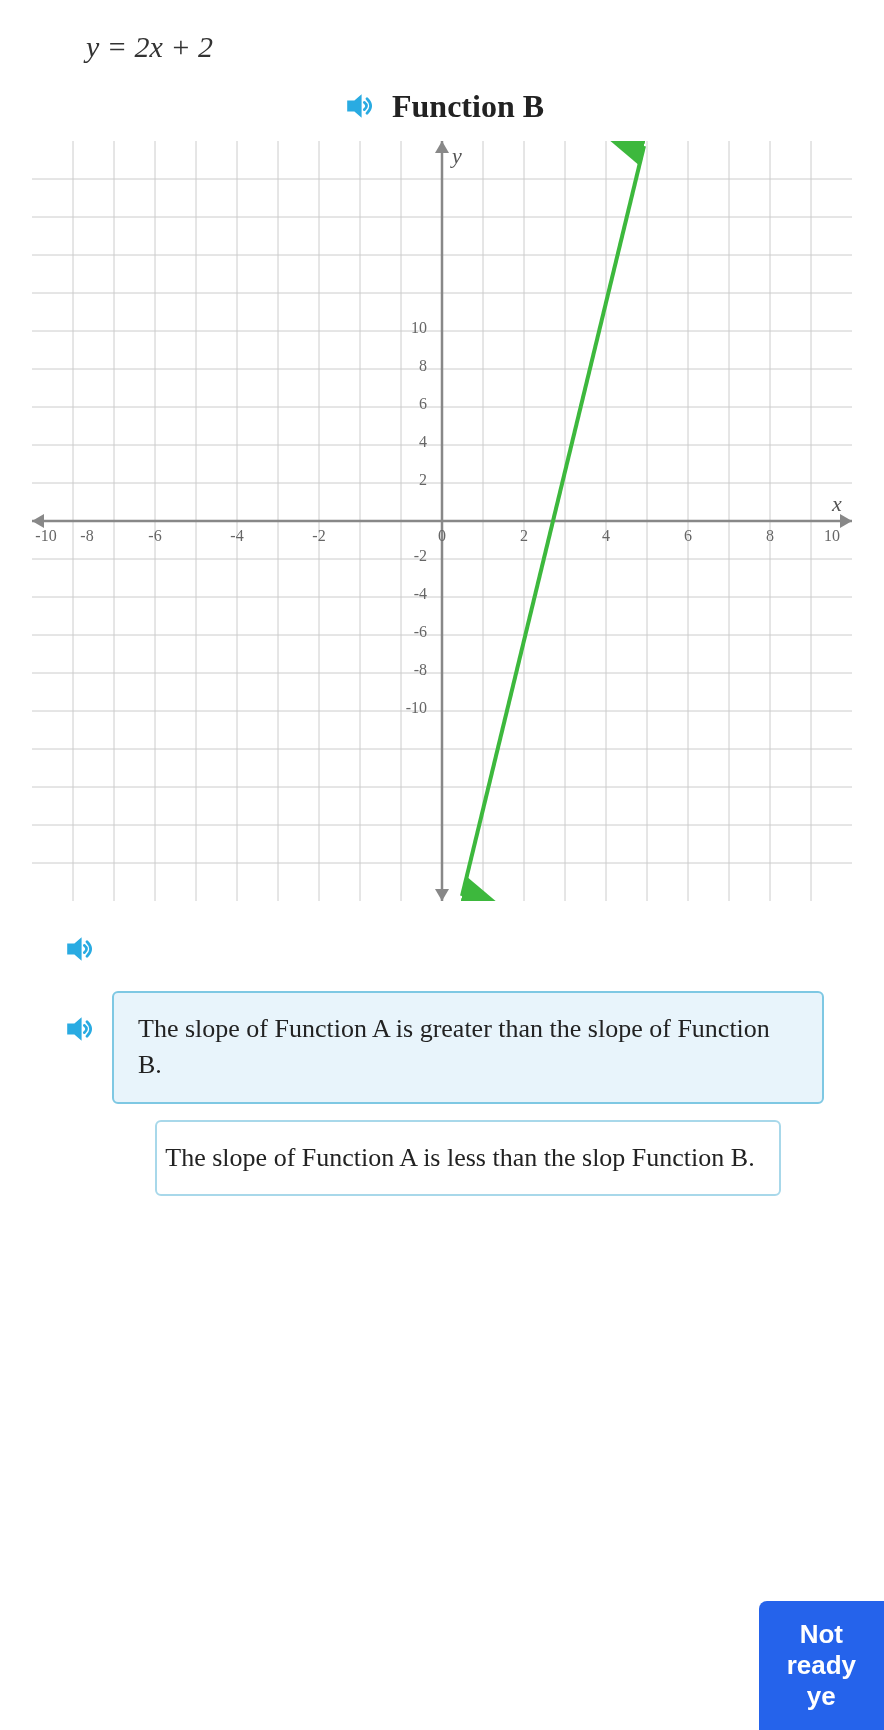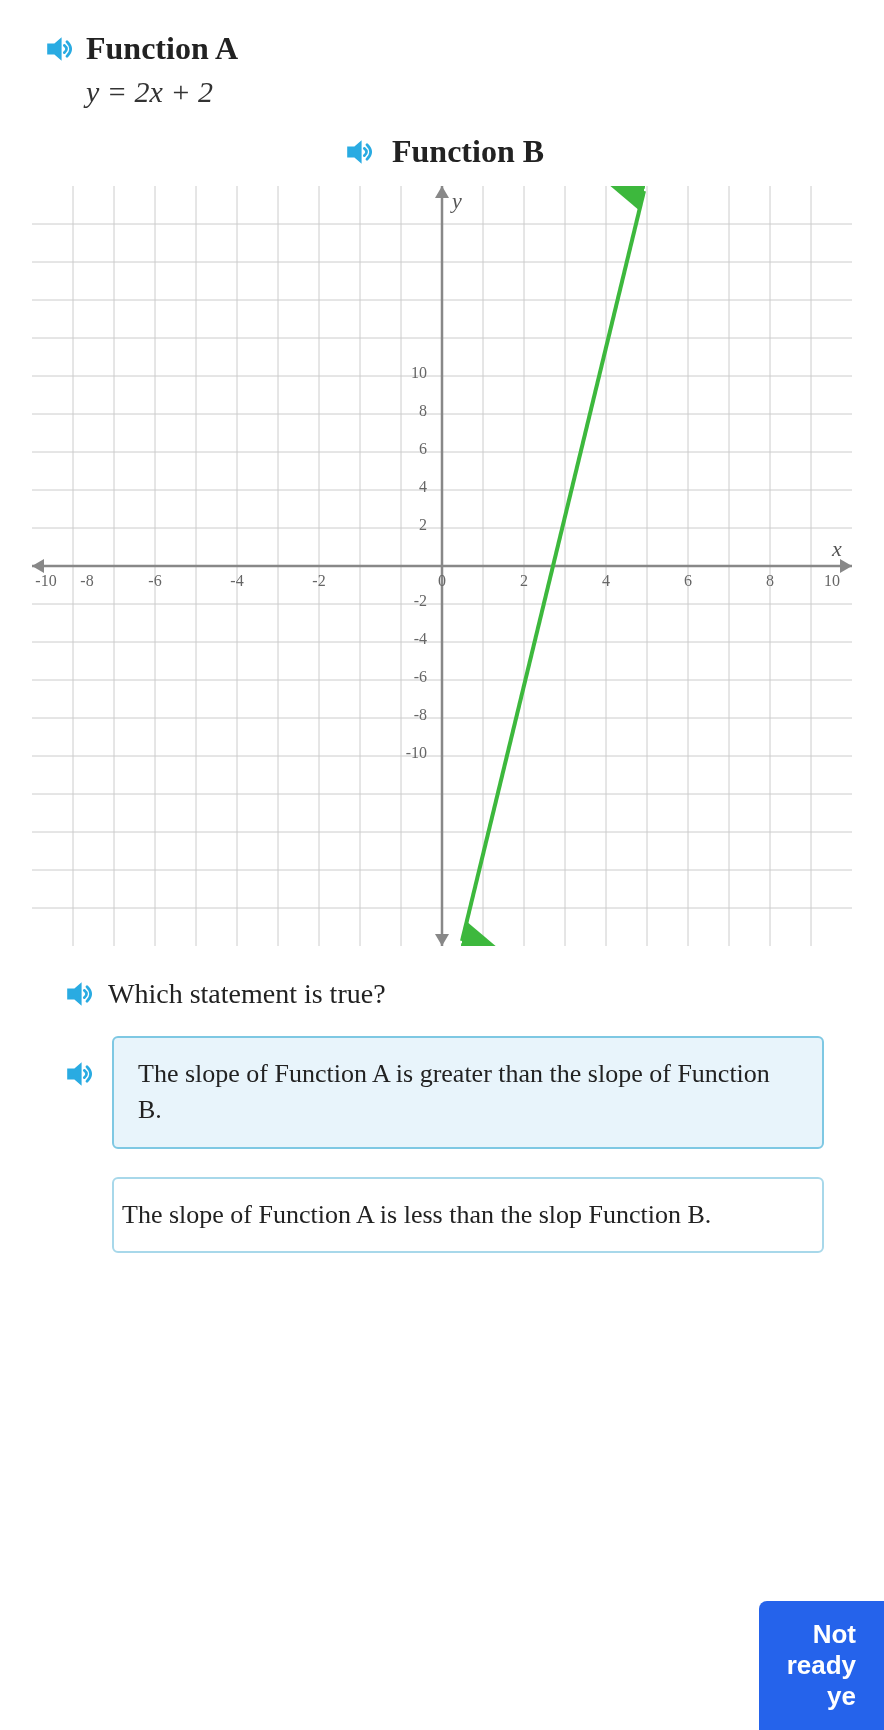--- a/index.html
+++ b/index.html
@@ -52,21 +52,20 @@
     
     .function-b-section {
       display: flex;
       flex-direction: column;
       align-items: center;
       margin-bottom: 30px;
     }
 
     .function-b-title-row {
       display: flex;
-      align-items: center;
       gap: 16px;
       margin-bottom: 16px;
       justify-content: center;
     }
 
     
     .graph-container {
       width: 820px;
       height: 760px;
       position: relative;
@@ -93,21 +92,22 @@
 
     .question-text {
       font-size: 28px;
       color: #222;
     }
 
     
     .answer-choices {
       display: flex;
       flex-direction: column;
-      gap: 28px;
+      gap: 16px;
+      align-items: center;
     }
 
     .answer-choice {
       display: flex;
       align-items: flex-start;
       gap: 16px;
     }
 
     .answer-box {
       border: 2px solid #a8d8ea;
@@ -136,43 +136,34 @@
       bottom: 0;
       right: 0;
       background: #2563eb;
       color: white;
       font-size: 26px;
       font-weight: bold;
       padding: 18px 28px;
       border-radius: 8px 0 0 0;
       border: none;
       cursor: pointer;
-      text-align: right;
     }
 
     
     .bottom-section {
       position: relative;
       margin-top: 10px;
     }
   </style>
 </head>
 <body>
 
 <div class="page-container">
 
   <div class="function-a-section">
-    <div class="function-title-row">
-      <svg class="speaker-icon" viewBox="0 0 40 40" fill="none">
-        <polygon points="8,14 16,14 24,7 24,33 16,26 8,26" fill="#29abe2"></polygon>
-        <path d="M27,16 Q32,20 27,24" stroke="#29abe2" stroke-width="3" fill="none" stroke-linecap="round"></path>
-        <path d="M30,12 Q38,20 30,28" stroke="#29abe2" stroke-width="3" fill="none" stroke-linecap="round"></path>
-      </svg>
-      <span class="function-title">Function A</span>
-    </div>
     <div class="function-equation">y = 2x + 2</div>
   </div>
 
   <div class="function-b-section">
     <div class="function-b-title-row">
       <svg class="speaker-icon" viewBox="0 0 40 40" fill="none">
         <polygon points="8,14 16,14 24,7 24,33 16,26 8,26" fill="#29abe2"></polygon>
         <path d="M27,16 Q32,20 27,24" stroke="#29abe2" stroke-width="3" fill="none" stroke-linecap="round"></path>
         <path d="M30,12 Q38,20 30,28" stroke="#29abe2" stroke-width="3" fill="none" stroke-linecap="round"></path>
       </svg>
@@ -278,21 +269,20 @@
     </div>
   </div>
 
   <div class="question-section">
     <div class="question-row">
       <svg class="speaker-icon" viewBox="0 0 40 40" fill="none">
         <polygon points="8,14 16,14 24,7 24,33 16,26 8,26" fill="#29abe2"></polygon>
         <path d="M27,16 Q32,20 27,24" stroke="#29abe2" stroke-width="3" fill="none" stroke-linecap="round"></path>
         <path d="M30,12 Q38,20 30,28" stroke="#29abe2" stroke-width="3" fill="none" stroke-linecap="round"></path>
       </svg>
-      <span class="question-text">Which statement is true?</span>
     </div>
 
     <div class="answer-choices">
 
       <div class="answer-choice">
         <svg class="speaker-icon answer-choice-speaker" viewBox="0 0 40 40" fill="none">
           <polygon points="8,14 16,14 24,7 24,33 16,26 8,26" fill="#29abe2"></polygon>
           <path d="M27,16 Q32,20 27,24" stroke="#29abe2" stroke-width="3" fill="none" stroke-linecap="round"></path>
           <path d="M30,12 Q38,20 30,28" stroke="#29abe2" stroke-width="3" fill="none" stroke-linecap="round"></path>
         </svg>

